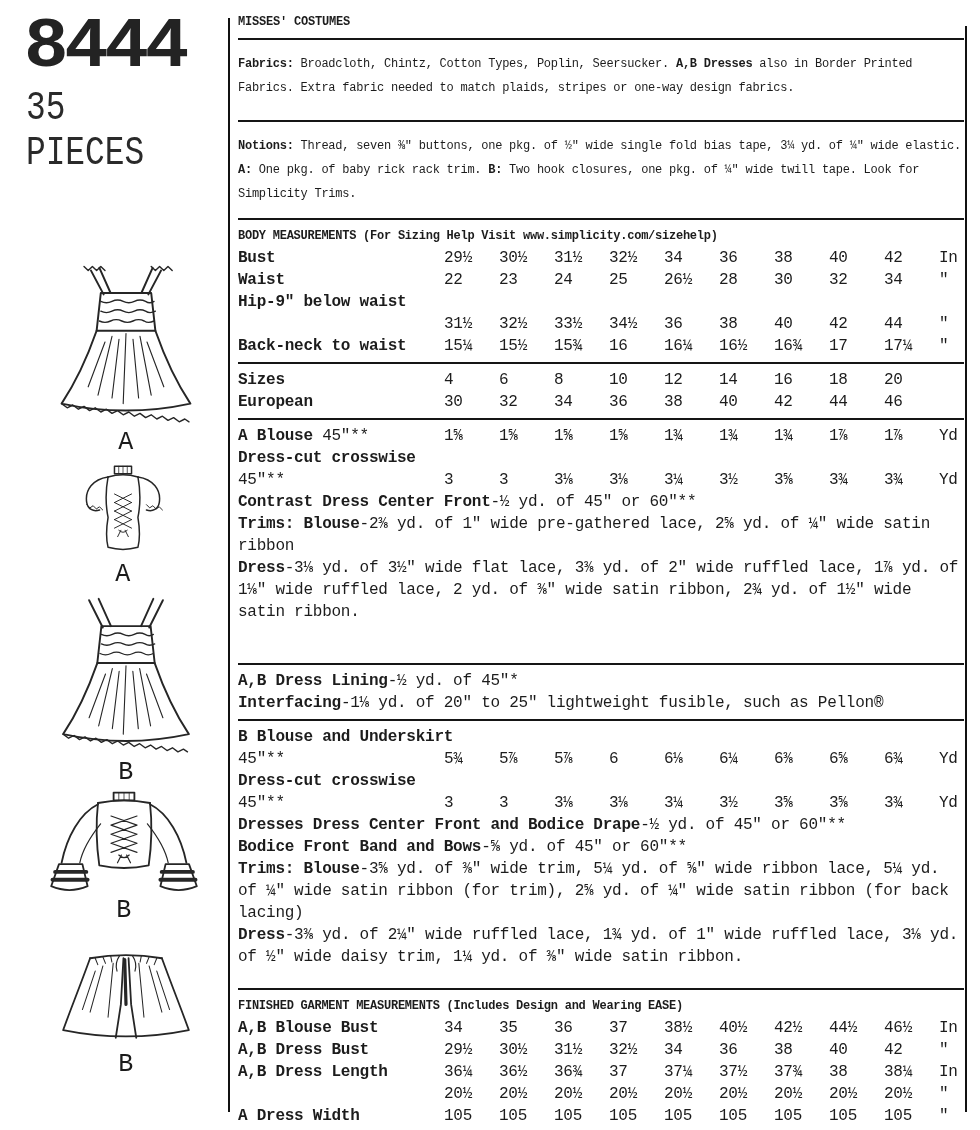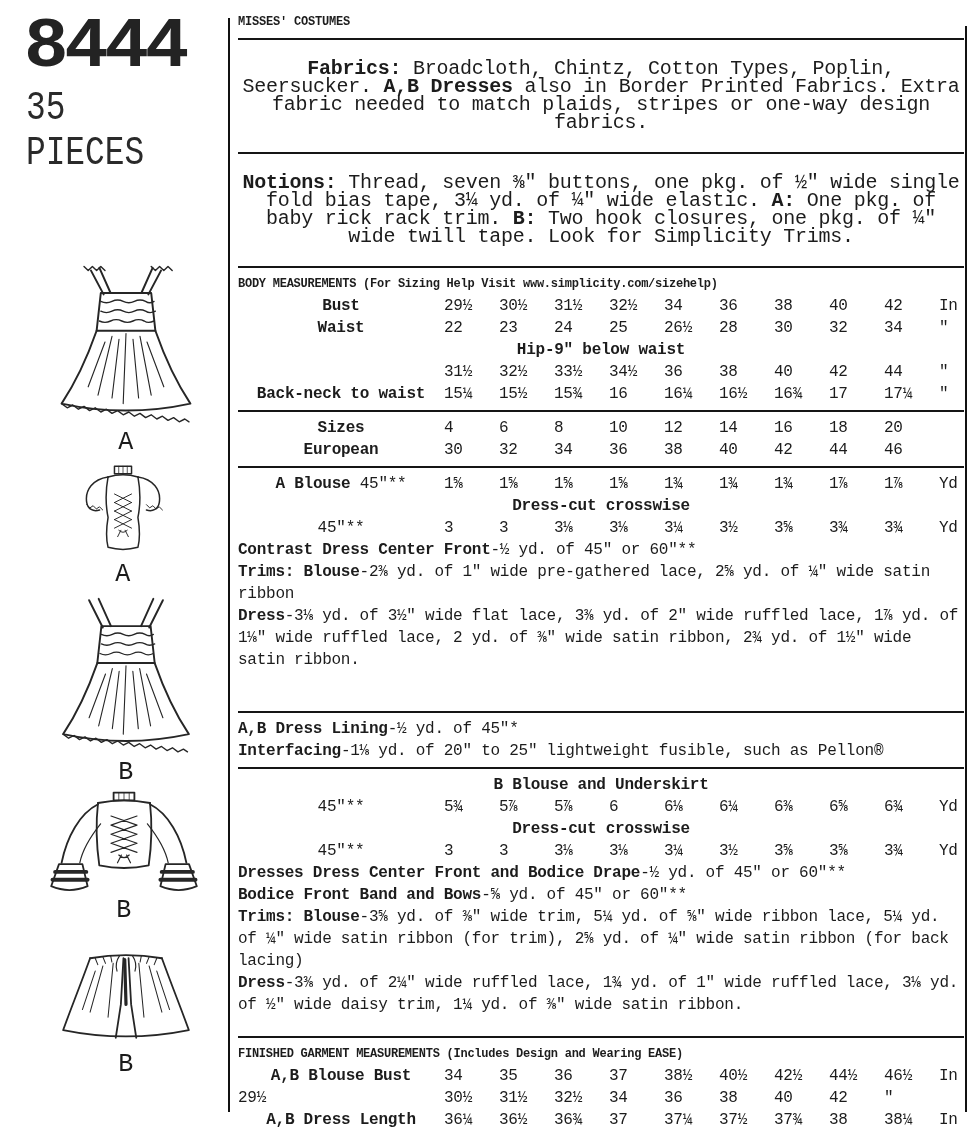--- a/index.html
+++ b/index.html
@@ -32,25 +32,25 @@
   .divider-left{left:228px;}
   .divider-right{left:965px;top:26px;}
   
   .right-col{position:absolute;left:238px;top:12px;width:726px;}
   .rule{border:none;border-top:2px solid #151515;margin:5px 0 5px 0;}
   .rule.after-title{margin-top:6px;}
   .rule.gap-a{margin-top:40px;}
   .rule.gap-b{margin-top:20px;}
   .rule.gap-c{margin-top:9px;}
   .section-title{font-size:12px;font-weight:bold;letter-spacing:-.2px;line-height:20px;}
-  .para{font-size:20px;line-height:18px;letter-spacing:-.25px;max-width:726px;text-align:center;}
+  .para{font-size:12px;line-height:24px;letter-spacing:-.25px;max-width:726px;}
   .heading-line{font-size:12px;font-weight:bold;line-height:22px;letter-spacing:-.25px;}
   .rows{display:block;}
   .mrow{display:grid;grid-template-columns:206px repeat(9,55px) auto;line-height:22px;font-size:16px;letter-spacing:-.25px;}
-  .mlabel{white-space:nowrap;text-align:center;}
+  .mlabel{white-space:nowrap;}
   .mlabel.full{grid-column:1 / -1;}
   .mval{white-space:nowrap;}
   .munit{white-space:nowrap;}
   .rich-line{font-size:16px;line-height:22px;letter-spacing:-.25px;}
   .footnote{display:flex;gap:28px;font-size:15.5px;line-height:20px;letter-spacing:-.2px;margin-top:2px;}
 </style>
 </head>
 <body>
 
 <div class="page">
@@ -335,20 +335,21 @@
           <span class="mval">36</span>
           <span class="mval">37</span>
           <span class="mval">38½</span>
           <span class="mval">40½</span>
           <span class="mval">42½</span>
           <span class="mval">44½</span>
           <span class="mval">46½</span>
           <span class="munit">In</span>
         </div>
         <div class="mrow">
+          <span class="mlabel"><span class="b">A,B Dress Bust</span></span>
           <span class="mval">29½</span>
           <span class="mval">30½</span>
           <span class="mval">31½</span>
           <span class="mval">32½</span>
           <span class="mval">34</span>
           <span class="mval">36</span>
           <span class="mval">38</span>
           <span class="mval">40</span>
           <span class="mval">42</span>
           <span class="munit">"</span>

